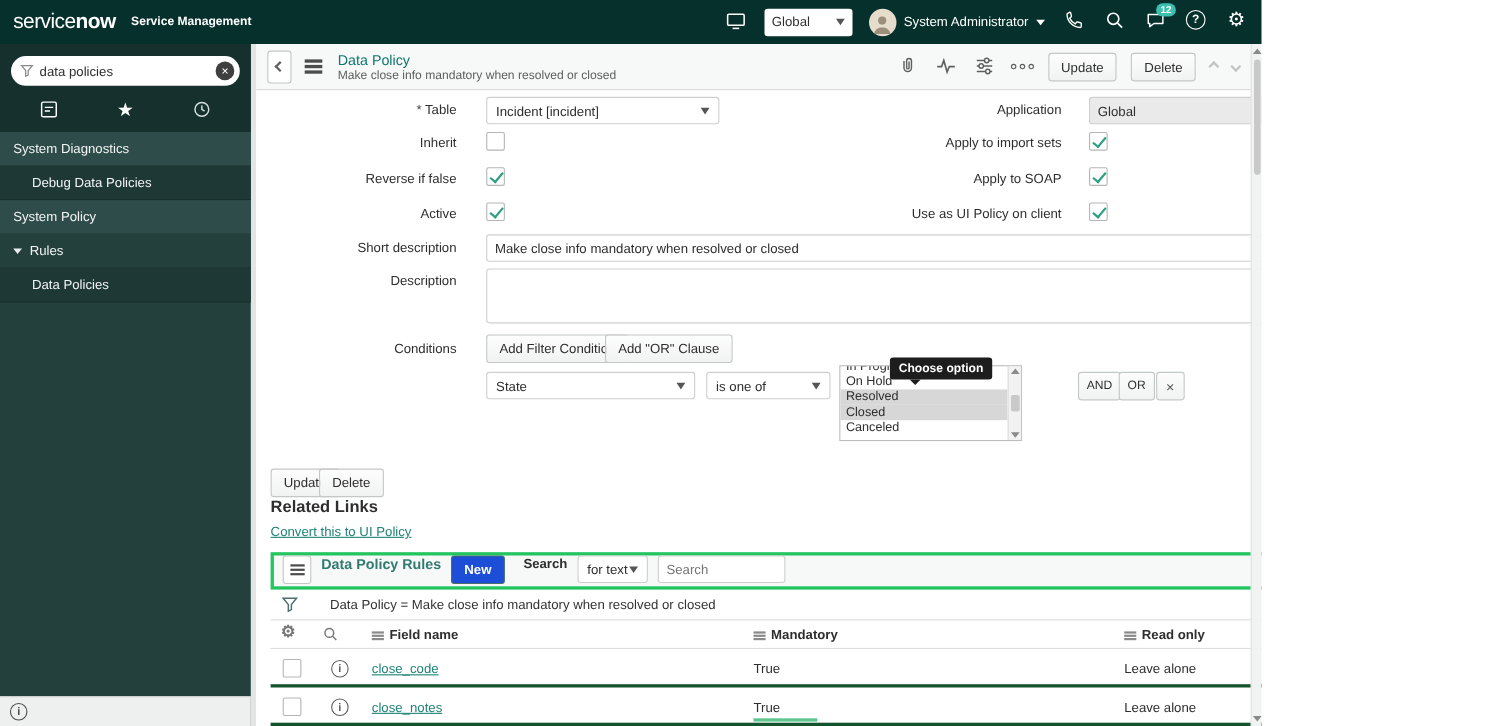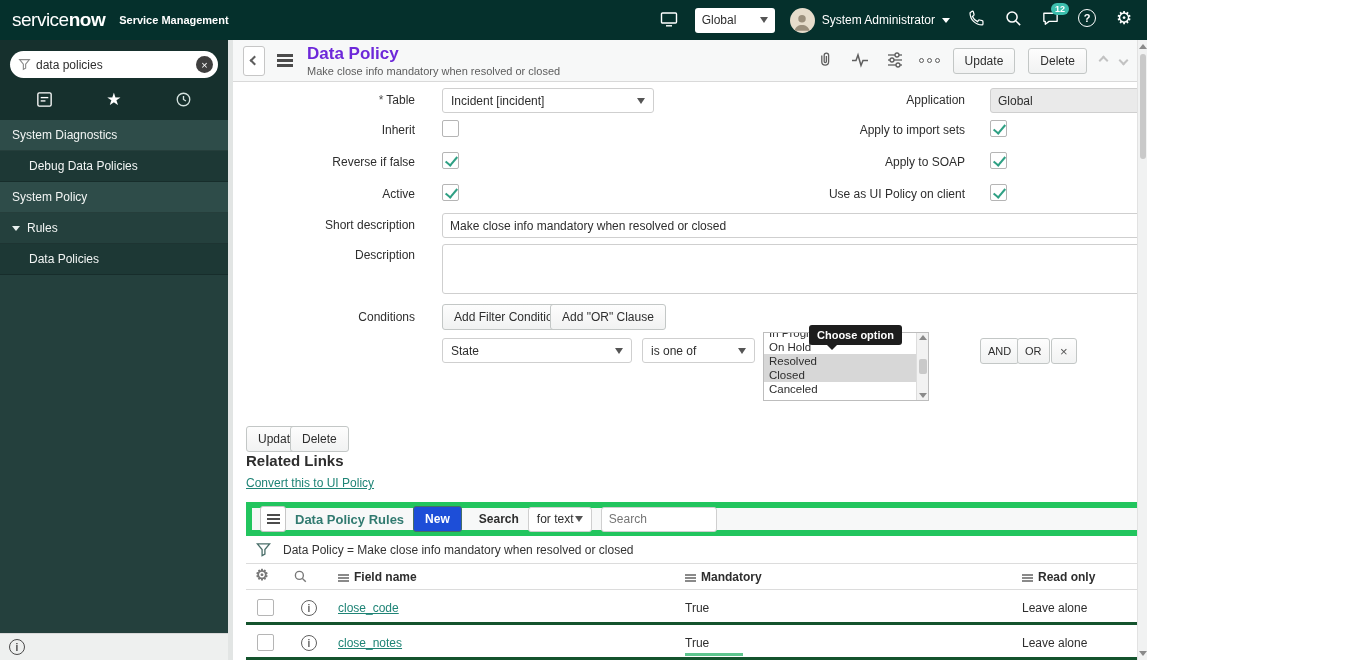--- a/index.html
+++ b/index.html
@@ -52,21 +52,21 @@
   .sidebar-footer{position:absolute;left:0;right:0;bottom:0;height:27px;background:#eef0ef;border-top:1px solid #d8d8d8;display:flex;align-items:center;padding:0 9px}
   .foot-circle{width:16px;height:16px;border:1.5px solid #4a4a4a;border-radius:50%;display:inline-flex;align-items:center;justify-content:center;color:#4a4a4a;font-size:10px;font-weight:700;cursor:pointer}
   .foot-circle::before{content:"i"}
 
   
   .main{position:absolute;left:228px;top:40px;right:0;bottom:0;background:#fff;border-left:5px solid #e2e5e4}
   .record-bar{position:absolute;top:0;left:0;right:10px;height:42px;background:#f7f8f8;border-bottom:1px solid #d9d9d9;display:flex;align-items:center;padding:0 10px;gap:10px;z-index:5}
   .back-btn{width:22px;height:30px;border:1px solid #c6c6c6;border-radius:3px;background:#fff;display:inline-flex;align-items:center;justify-content:center;cursor:pointer}
   .hamb{display:inline-block;width:16px;height:2.5px;background:#4c4c4c;box-shadow:0 5px 0 #4c4c4c,0 10px 0 #4c4c4c;margin:-10px 2px 0 2px;cursor:pointer}
   .rec-titles{display:flex;flex-direction:column;gap:1px;margin-left:2px}
-  .rec-title{font-size:17px;font-weight:700;color:#6d28d9}
+  .rec-title{font-size:13px;font-weight:400;color:#0f766e}
   .rec-sub{font-size:11px;color:#5d5d5d}
   .rec-actions{margin-left:auto;display:flex;align-items:center;gap:13px}
   .dots{display:inline-flex;gap:3px;cursor:pointer}
   .dots i{width:5px;height:5px;border:1.5px solid #5d5d5d;border-radius:50%}
   .btn{display:inline-flex;align-items:center;justify-content:center;height:26px;padding:0 11px;border:1px solid #c3c7c6;border-radius:3px;background:linear-gradient(#fdfdfd,#f1f2f2);font-size:12px;color:#2e2e2e;cursor:pointer;white-space:nowrap;font-family:"Liberation Sans",sans-serif}
   .btn-teal{background:#1d4ed8;border-color:#466d67;color:#fff;font-weight:700}
 
   .form-body{position:absolute;top:42px;left:0;right:10px;bottom:0;background:#fff}
   .flabel{position:absolute;width:180px;text-align:right;font-size:12px;color:#2e2e2e;line-height:15px}
   .ti{position:absolute;border:1px solid #cfcfcf;border-radius:3px;height:25px;font-size:12px;font-family:"Liberation Sans",sans-serif;padding:0 7px;color:#2e2e2e;background:#fff;outline:none}
@@ -88,31 +88,31 @@
   .msb{width:12px;background:#f2f2f2;border-left:1px solid #ddd;display:flex;flex-direction:column;align-items:center;justify-content:space-between;padding:2px 0}
   .msb .thumb{width:8px;height:15px;background:#c9c9c9;border-radius:2px}
   .tooltip{position:absolute;left:576px;top:243px;background:#1d1d1d;color:#fff;font-size:11px;font-weight:700;padding:4px 8px;border-radius:3px;z-index:20;white-space:nowrap}
   .tooltip::after{content:"";position:absolute;left:18px;bottom:-5px;border-left:5px solid transparent;border-right:5px solid transparent;border-top:5px solid #1d1d1d}
 
   .section-head{position:absolute;font-size:15px;font-weight:700;color:#2e2e2e}
   .lnk{color:#1f8476;text-decoration:underline;font-size:12px;cursor:pointer}
 
   
   .list{position:absolute;left:13px;width:1095px;top:420px}
-  .list-header{height:34px;background:#f7f8f8;border:6px solid #22c55e;display:flex;align-items:center;gap:9px;padding:0 8px}
+  .list-header{height:34px;background:#f7f8f8;border:3px solid #22c55e;display:flex;align-items:flex-start;gap:9px;padding:0 8px}
   .menu-box{width:26px;height:26px;border:1px solid #c6c6c6;border-radius:3px;background:#fff;display:inline-flex;align-items:center;justify-content:center;cursor:pointer}
   .menu-bars{width:13px;height:2px;background:#4c4c4c;box-shadow:0 4px 0 #4c4c4c,0 8px 0 #4c4c4c;margin-top:-8px}
   .list-title{color:#317a70;font-size:13px;font-weight:700;white-space:nowrap;cursor:pointer}
   .search-lbl{font-weight:700;font-size:12px;margin-left:8px}
   .pag{margin-left:auto;display:flex;align-items:center;gap:8px}
   .pgbtn{display:inline-flex;gap:1px;cursor:default}
   .pg-input{width:34px;height:22px;text-align:center}
   .collapse-box{width:16px;height:16px;border:2px solid #6e6e6e;border-radius:2px;position:relative;cursor:pointer}
   .collapse-box::after{content:"";position:absolute;left:2px;right:2px;top:4px;height:2px;background:#6e6e6e}
-  .filter-row{height:27px;display:flex;align-items:center;gap:12px;padding:0 10px;font-size:12px;color:#333}
+  .filter-row{height:27px;display:flex;align-items:center;gap:29px;padding:0 10px;font-size:12px;color:#333}
   .thead{position:relative;height:27px;border-top:1px solid #dcdcdc;border-bottom:1px solid #dcdcdc;background:#fff;font-weight:700;font-size:12px}
   .colmenu{display:inline-block;width:11px;height:2px;background:#8a8a8a;box-shadow:0 3px 0 #8a8a8a,0 6px 0 #8a8a8a;margin:-6px 5px 0 0;vertical-align:middle}
   .trow{position:relative;height:35px;border-bottom:3px solid #14532d}
   .gear-sm::before{content:"⚙";font-size:15px;color:#777;line-height:1}
   .icirc{position:absolute;width:16px;height:16px;border:1.5px solid #5f5f5f;border-radius:50%;display:inline-flex;align-items:center;justify-content:center;color:#5f5f5f;font-size:10px;font-weight:700;cursor:pointer}
   .icirc::before{content:"i"}
   .edit-underline{position:absolute;left:439px;top:28px;width:58px;height:3px;background:#5ec58e}
 
   
   .vscroll{position:absolute;right:0;top:0;bottom:0;width:10px;background:#f1f2f2;border-left:1px solid #e2e2e2;z-index:10}

